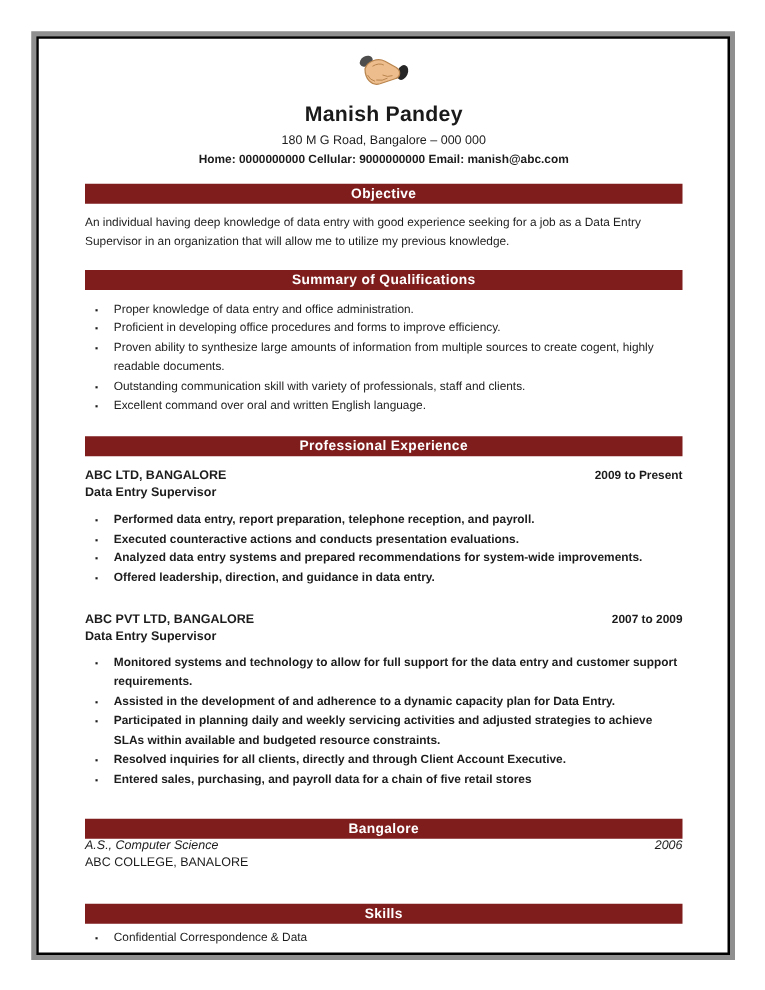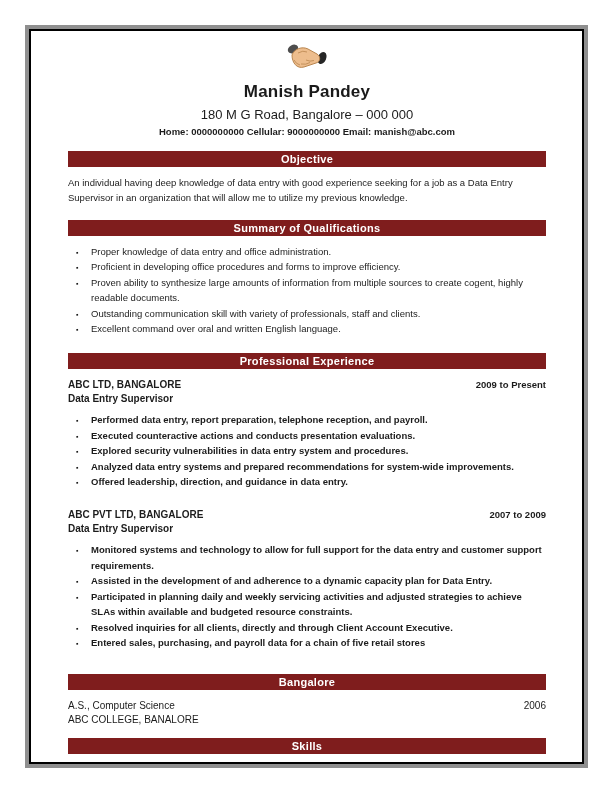--- a/index.html
+++ b/index.html
@@ -23,51 +23,51 @@
     border: 2px solid #000000;
     padding: 8px 36px 0 37px;
     overflow: hidden;
   }
   .header { text-align: center; }
   .icon-wrap { height: 38px; margin-top: 2px; }
   .candidate-name {
     font-size: 17px; font-weight: bold; color: #1a1a1a;
     margin: 3px 0 0 0; letter-spacing: 0.2px;
   }
-  .addr { font-size: 13px; margin-top: 5px; }
+  .addr { font-size: 10px; margin-top: 5px; }
   .contact { font-size: 9.5px; margin-top: 4px; font-weight: bold; }
   .bar {
     height: 16px; line-height: 16px;
     background: #7f1d1d; color: #ffffff;
     text-align: center; font-size: 11px; font-weight: bold;
     letter-spacing: 0.3px;
   }
   .bar.objective-bar { margin-top: 14px; }
   .bar.qualifications-bar { margin-top: 15px; }
   .bar.experience-bar { margin-top: 17px; }
   .bar.education-bar { margin-top: 24px; }
-  .bar.skills-bar { margin-top: 13px; }
+  .bar.skills-bar { margin-top: 27px; }
   .body-text { font-size: 9.5px; line-height: 15px; margin: 8px 0 0 0; }
   ul.bullets { list-style: none; margin: 8px 0 0 0; padding: 0 0 0 8px; }
   ul.bullets li {
     position: relative; padding-left: 15px;
     font-size: 9.5px; line-height: 15.4px;
   }
   ul.bullets li::before {
     content: "\25AA";
     position: absolute; left: 0; top: 1px;
     font-size: 7px;
   }
   .job { margin-top: 10px; font-weight: bold; }
   .job + .job { margin-top: 20px; }
   .job-head { display: flex; justify-content: space-between; align-items: baseline; }
   .company { font-size: 10px; }
   .dates { font-size: 9.5px; }
   .role { font-size: 10px; margin-top: 3px; }
-  .edu-head { display: flex; justify-content: space-between; align-items: flex-end; margin-top: 10px; }
+  .edu-head { display: flex; justify-content: space-between; align-items: flex-end; margin-top: 0; font-style: italic; }
   .degree { font-size: 10px; }
   .edu-year { font-size: 10px; }
   .school { font-size: 10px; margin-top: 3px; }
   ul.bullets.skills-list { margin-top: 4px; }
 </style>
 </head>
 <body>
 
 <div class="page-outer">
   <div class="page-inner">
@@ -105,21 +105,20 @@
 
     <div class="job">
       <div class="job-head">
         <span class="company">ABC LTD, BANGALORE</span>
         <span class="dates">2009 to Present</span>
       </div>
       <div class="role">Data Entry Supervisor</div>
       <ul class="bullets">
           <li>Performed data entry, report preparation, telephone reception, and payroll.</li>
           <li>Executed counteractive actions and conducts presentation evaluations.</li>
-          <li>Explored security vulnerabilities in data entry system and procedures.</li>
           <li>Analyzed data entry systems and prepared recommendations for system-wide improvements.</li>
           <li>Offered leadership, direction, and guidance in data entry.</li>
         </ul>
     </div>
 
     <div class="job">
       <div class="job-head">
         <span class="company">ABC PVT LTD, BANGALORE</span>
         <span class="dates">2007 to 2009</span>
       </div>

